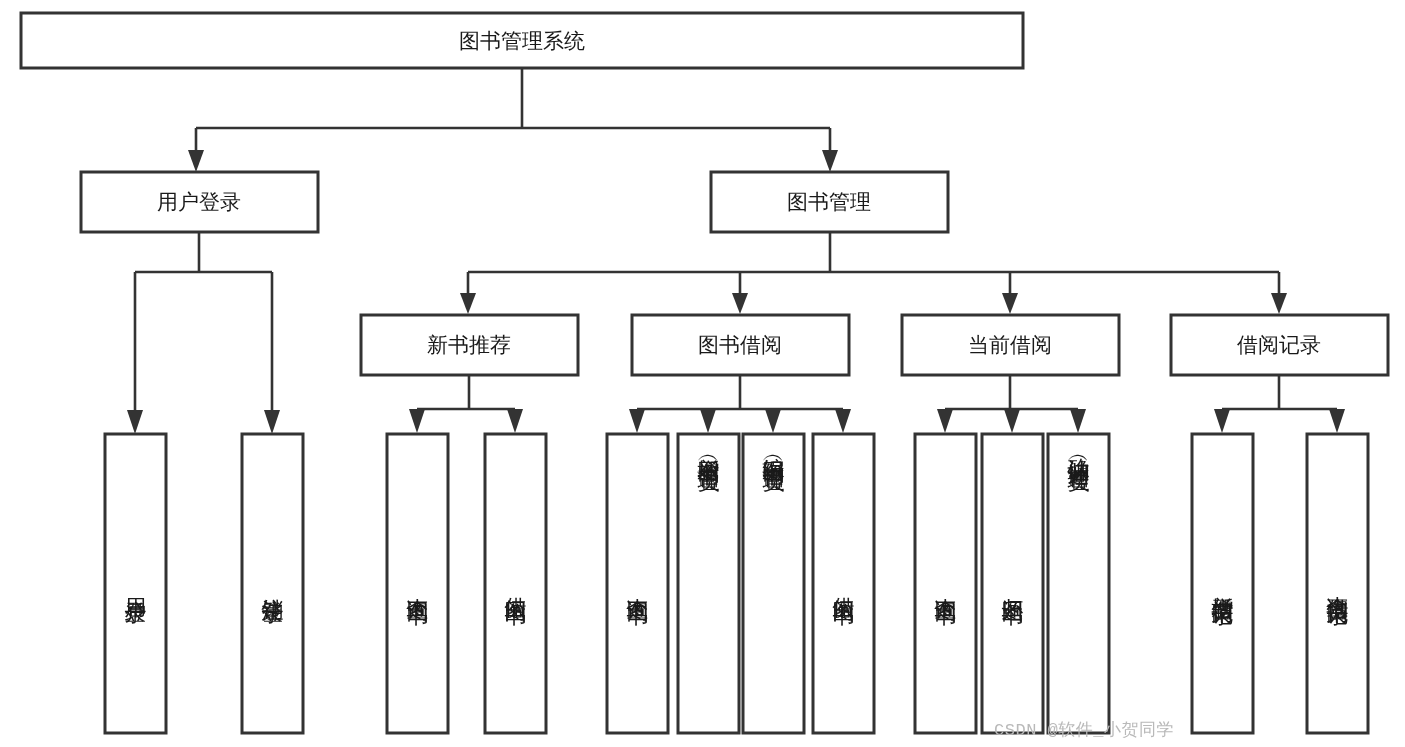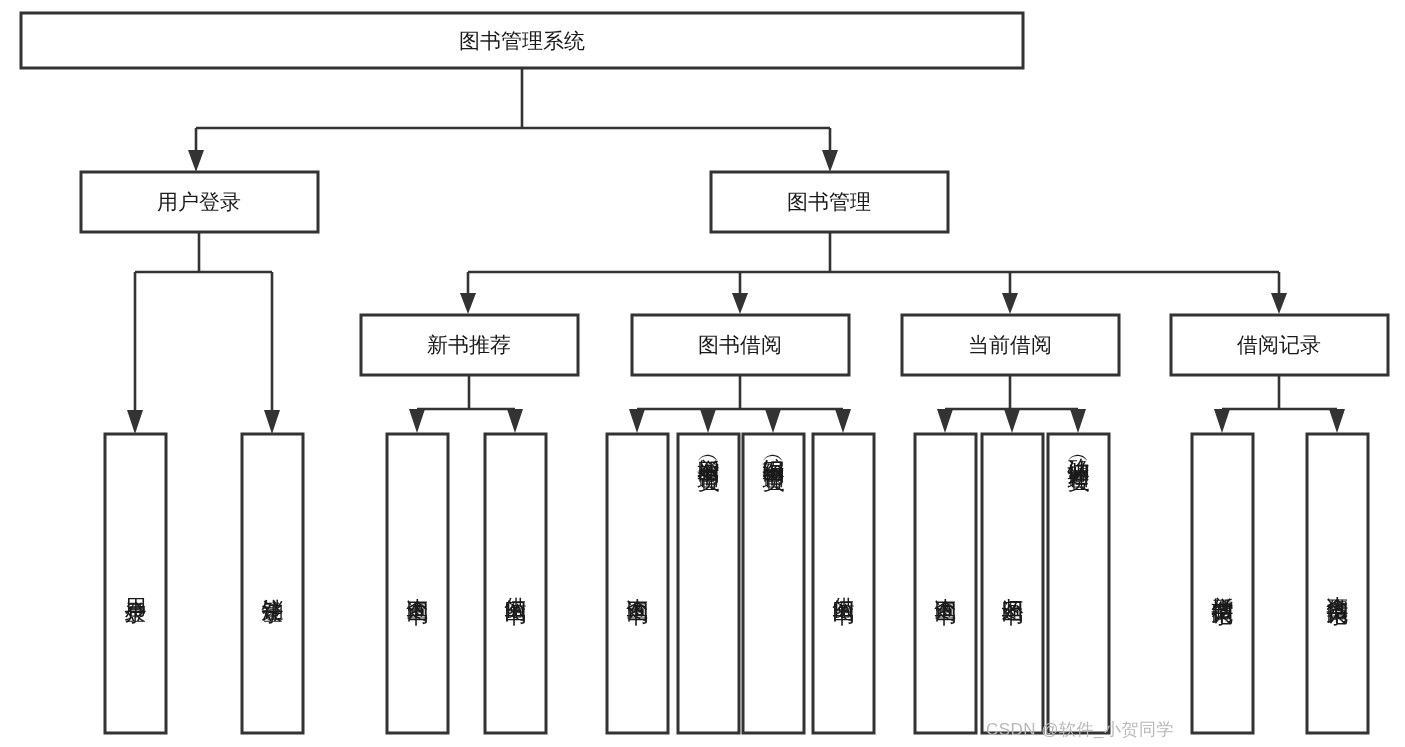--- a/index.html
+++ b/index.html
@@ -67,21 +67,21 @@
     font-size: 22px;
     line-height: 1.18;
     color: #1a1a1a;
     letter-spacing: 2px;
     white-space: nowrap;
   }
   .watermark {
     position: absolute;
     right: 10px;
     bottom: 6px;
-    font-family: Liberation Sans, sans-serif;
+    font-family: Liberation Mono, monospace;
     font-size: 17px;
     color: #b9b9b9;
     letter-spacing: 0.5px;
     user-select: none;
   }
 </style>
 </head>
 <body>
 
 <div id="diagram-root">

